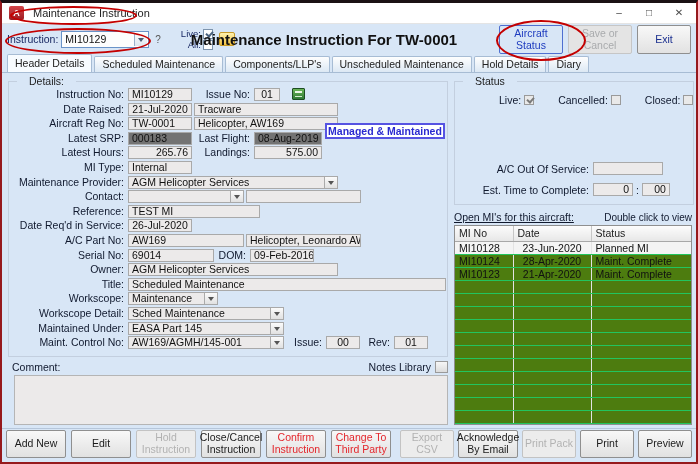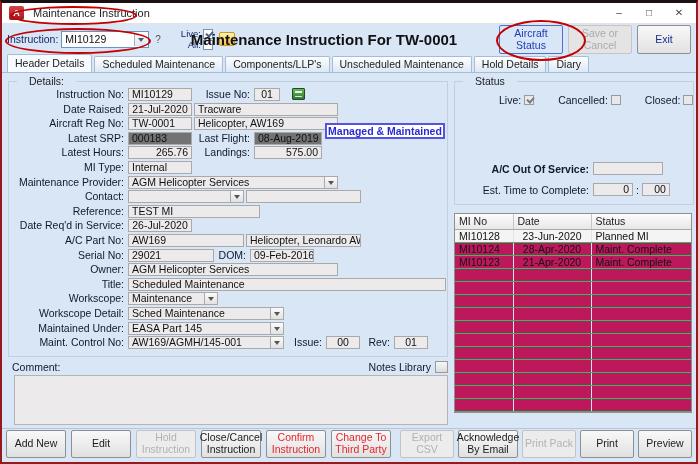--- a/index.html
+++ b/index.html
@@ -87,28 +87,28 @@
                border:1px solid #9a9a9a; }
   .comment-area { position:absolute; left:12px; top:302px; width:434px; height:50px;
                   background:#eceaea; border:1px solid #b5b5b5; font-size:10.5px; }
 
   .status-box { position:absolute; left:452px; top:2px; width:238px; height:130px; }
   .cbrow { display:flex; margin-top:7px; padding-left:44px; gap:24px; }
   .cbitem { display:flex; align-items:center; }
   .cbitem .slbl { font-size:10.5px; color:#10192e; margin-right:3px; }
   .srow { display:flex; align-items:center; margin-top:8px; }
   .srow .slbl { width:138px; text-align:right; padding-right:4px; font-size:10.5px; color:#10192e; flex:none; }
-  .acout-row { margin-top:56px;font-weight:bold; }
+  .acout-row { margin-top:56px; }
   .colon { font-size:10.5px; margin:0 3px; color:#10192e; }
 
   .openmi-head { position:absolute; left:452px; top:138px; width:238px; display:flex; align-items:baseline; }
   .openmi-label { font-size:10.5px; color:#10192e; text-decoration:underline; }
   .openmi-hint { margin-left:auto; font-size:10px; color:#10192e; }
-  .mi-table-wrap { position:absolute; left:452px; top:140px; width:238px; height:200px;
-                   background:#be185d; border:1px solid #8f8f8f; overflow:hidden; }
+  .mi-table-wrap { position:absolute; left:452px; top:152px; width:238px; height:200px;
+                   background:#4d7c0f; border:1px solid #8f8f8f; overflow:hidden; }
   table.mi { border-collapse:collapse; width:100%; table-layout:fixed; }
   table.mi th { font-weight:normal; font-size:10.5px; text-align:left; padding:1px 4px; height:15px;
                 background:linear-gradient(#fcfcfc,#e7e7e7); border-right:1px solid #c6c6c6; border-bottom:1px solid #a8a8a8; color:#222; }
   table.mi td { font-size:10.5px; padding:0 4px; height:13px; border-right:1px solid #e3e3e3;
                 border-bottom:1px solid #22c55e; color:#111; white-space:nowrap; overflow:hidden; }
   table.mi td.date { text-align:center; }
   table.mi tr.sel td { background:#f4f4f4; }
 
   
   .btnbar { height:30px; border-top:1px solid #b6c6da; display:flex; align-items:center; padding:0 4px; gap:5px; }
@@ -249,21 +249,21 @@
         </div>
 
         <div class="drow">
           <span class="lbl">A/C Part No:</span>
           <span class="fld" style="width:116px">AW169</span>
           <span class="fld" style="width:115px">Helicopter, Leonardo AW169</span>
         </div>
 
         <div class="drow">
           <span class="lbl">Serial No:</span>
-          <span class="fld" style="width:86px">29021</span>
+          <span class="fld" style="width:86px">69014</span>
           <span class="sublbl" style="width:36px">DOM:</span>
           <span class="fld center" style="width:64px">09-Feb-2016</span>
         </div>
 
         <div class="drow">
           <span class="lbl">Owner:</span>
           <span class="fld" style="width:210px">AGM Helicopter Services</span>
         </div>
 
         <div class="drow">

